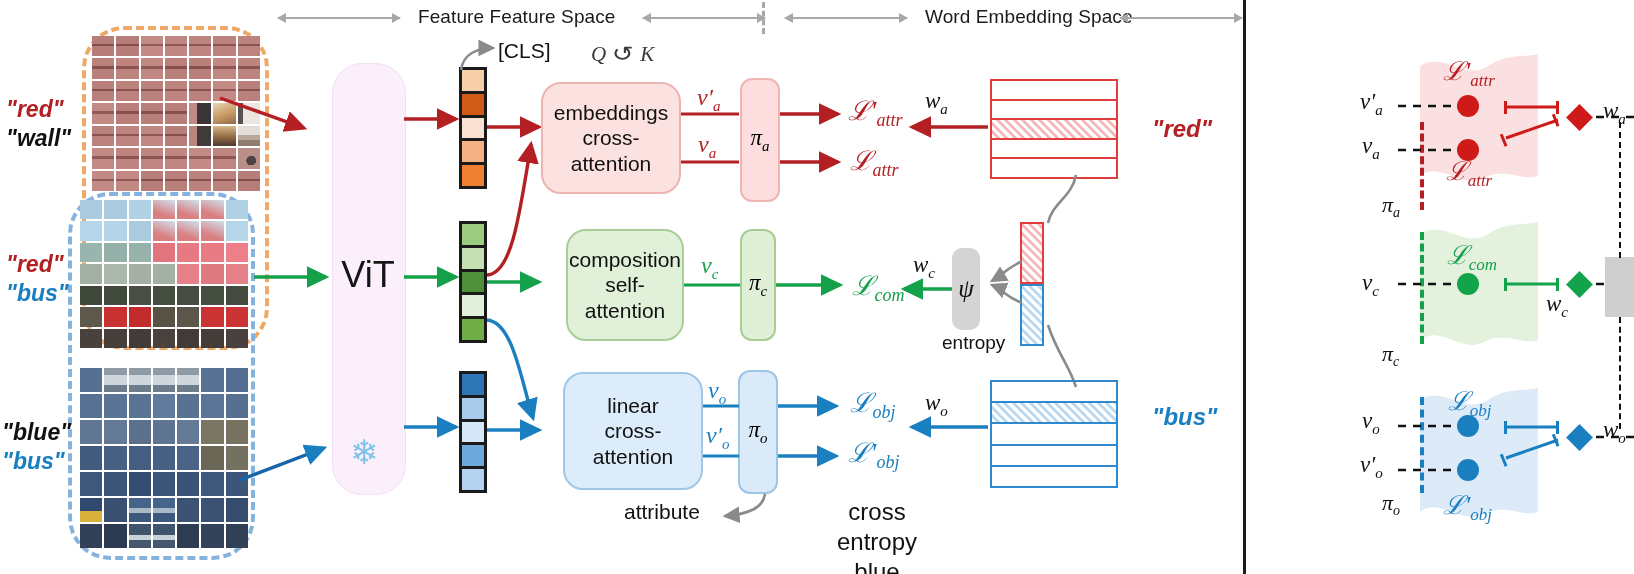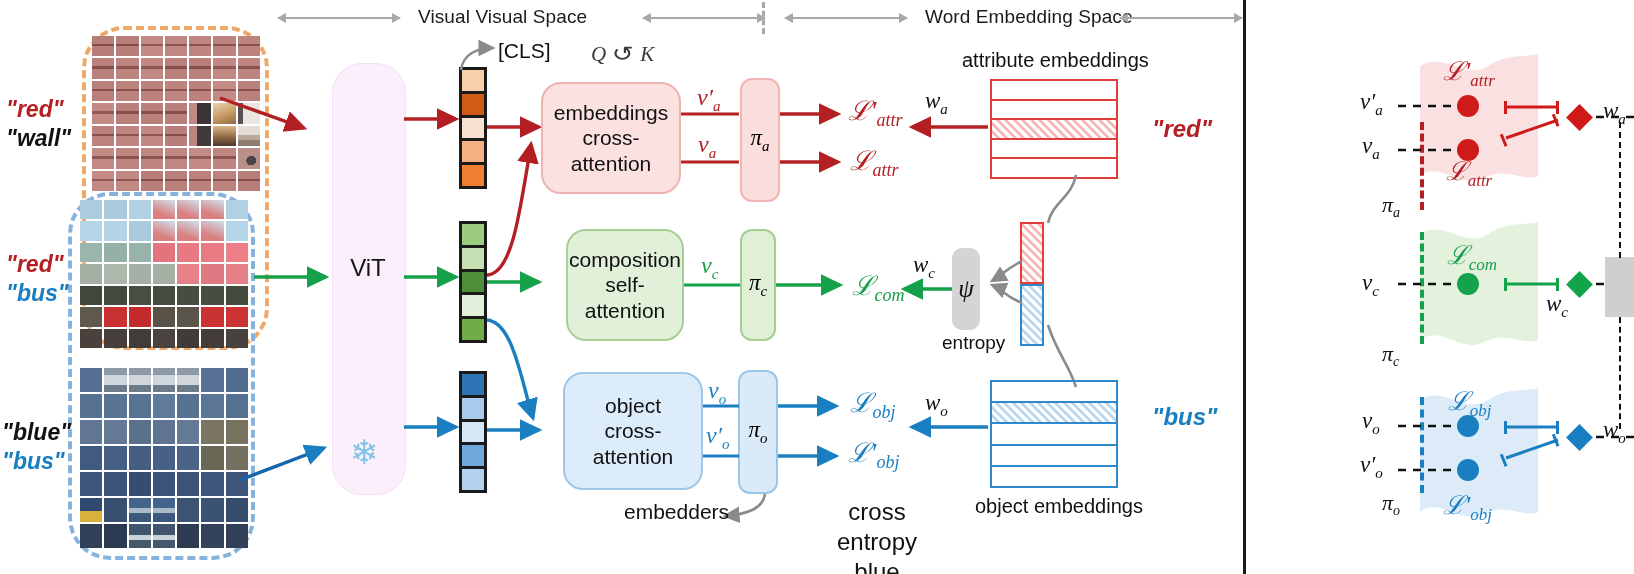--- a/index.html
+++ b/index.html
@@ -28,21 +28,21 @@
   .grp{position:absolute;border-radius:42px;box-sizing:border-box;}
   .grp-orange{border:4px dashed #f0a868;}
   .grp-blue{border:4px dashed #86b3de;}
 
   
   .pgrid{position:absolute;display:grid;grid-template-columns:repeat(7,1fr);grid-template-rows:repeat(7,1fr);gap:2px;}
   .pgrid div{width:100%;height:100%;}
 
   
   .vit{position:absolute;background:#fbeffb;border:1px solid #f2dff2;border-radius:30px;}
-  .vit-lbl{position:absolute;font-size:24px;color:#151515;}
+  .vit-lbl{position:absolute;font-size:36px;color:#151515;}
   .snow{position:absolute;font-size:34px;color:#7fc4e8;}
 
   
   .strip{position:absolute;border:3px solid #1a1a1a;box-sizing:border-box;display:flex;flex-direction:column;}
   .strip span{flex:1;border-bottom:3px solid #1a1a1a;}
   .strip span:last-child{border-bottom:none;}
 
   
   .attbox{position:absolute;border-radius:20px;box-sizing:border-box;display:flex;align-items:center;justify-content:center;
      text-align:center;font-size:21px;line-height:1.22;color:#111;}
@@ -65,21 +65,21 @@
   
   .divider{position:absolute;background:#1a1a1a;width:3px;}
   .graybox{position:absolute;background:#cfcfcf;}
 </style>
 </head>
 <body>
 
 <div id="root">
 
   <div class="abs hdr-arrow" style="left:278px;top:17px;width:122px;"></div>
-  <div class="abs hdr-label nowrap" style="left:418px;top:6px;">Visual Visual Space</div>
+  <div class="abs hdr-label nowrap" style="left:418px;top:6px;">Feature Feature Space</div>
   <div class="abs hdr-arrow" style="left:643px;top:17px;width:122px;"></div>
 
   <div class="abs" style="left:762px;top:2px;width:3px;height:32px;border-left:3px dashed #a8a8a8;"></div>
 
   <div class="abs hdr-arrow" style="left:785px;top:17px;width:122px;"></div>
   <div class="abs hdr-label nowrap" style="left:925px;top:6px;">Word Embedding Space</div>
   <div class="abs hdr-arrow" style="left:1120px;top:17px;width:122px;"></div>
 
   <div class="grp grp-orange" style="left:82px;top:26px;width:187px;height:324px;"></div>
 
@@ -354,21 +354,21 @@
   </div>
   <div class="attbox att-grn" style="left:566px;top:229px;width:118px;height:112px;">
     <div>
       <div>composition</div>
       <div>self-</div>
       <div>attention</div>
     </div>
   </div>
   <div class="attbox att-blu" style="left:563px;top:372px;width:140px;height:118px;">
     <div>
-      <div>object</div>
+      <div>linear</div>
       <div>cross-</div>
       <div>attention</div>
     </div>
   </div>
 
   <div class="pibox pi-red" style="left:740px;top:78px;width:40px;height:124px;">
     <span class="mathi" style="font-size:23px;">π<sub style="font-size:15px;">a</sub></span>
   </div>
   <div class="pibox pi-grn" style="left:740px;top:229px;width:36px;height:112px;">
     <span class="mathi" style="font-size:23px;">π<sub style="font-size:15px;">c</sub></span>
@@ -415,28 +415,27 @@
   <div class="abs cal c-grn" style="left:852px;top:266px;font-size:27px;">
     ℒ<sub style="font-size:18px;">com</sub></div>
   <div class="abs cal c-blue" style="left:850px;top:383px;font-size:27px;">
     ℒ<sub style="font-size:18px;">obj</sub></div>
   <div class="abs cal c-blue" style="left:848px;top:433px;font-size:27px;">
     ℒ′<sub style="font-size:18px;">obj</sub></div>
 
   <svg class="abs" style="left:715px;top:494px;width:58px;height:30px;overflow:visible;">
     <path d="M50,0 C48,14 34,20 10,22" stroke="#8a8a8a" stroke-width="2.6" fill="none" marker-end="url(#ahGry)"></path>
   </svg>
-  <div class="abs" style="left:624px;top:500px;font-size:21px;color:#111;">embedders</div>
+  <div class="abs" style="left:624px;top:500px;font-size:21px;color:#111;">attribute</div>
 
   <div class="abs" style="left:812px;top:497px;width:130px;text-align:center;font-size:24px;color:#111;line-height:1.25;">
     <div>cross entropy</div>
     <div>blue</div>
   </div>
 
-  <div class="abs" style="left:962px;top:49px;font-size:20px;color:#111;">attribute embeddings</div>
 
   <div class="embtbl" id="attrTbl" style="left:990px;top:79px;width:128px;height:100px;border:2.5px solid #e23d3d;">
       <span style="border-bottom: 2px solid rgb(226, 61, 61);"></span>
       <span style="border-bottom: 2px solid rgb(226, 61, 61);"></span>
       <span style="border-bottom: 2px solid rgb(226, 61, 61); background: repeating-linear-gradient(45deg, rgb(255, 255, 255), rgb(255, 255, 255) 3px, rgb(245, 185, 185) 3px, rgb(245, 185, 185) 6px);"></span>
       <span style="border-bottom: 2px solid rgb(226, 61, 61);"></span>
       <span style="border-bottom: none;"></span>
     </div>
   <div class="abs" style="left:1152px;top:115px;font-size:24px;font-weight:bold;font-style:italic;color:#b41f23;">"red"</div>
 
@@ -469,21 +468,20 @@
   <div class="abs mathi" style="left:913px;top:252px;font-size:23px;color:#111;">w<sub style="font-size:15px;">c</sub></div>
 
   <div class="embtbl" id="objTbl" style="left:990px;top:380px;width:128px;height:108px;border:2.5px solid #2f89cf;">
       <span style="border-bottom: 2px solid rgb(47, 137, 207);"></span>
       <span style="border-bottom: 2px solid rgb(47, 137, 207); background: repeating-linear-gradient(45deg, rgb(255, 255, 255), rgb(255, 255, 255) 3px, rgb(188, 217, 242) 3px, rgb(188, 217, 242) 6px);"></span>
       <span style="border-bottom: 2px solid rgb(47, 137, 207);"></span>
       <span style="border-bottom: 2px solid rgb(47, 137, 207);"></span>
       <span style="border-bottom: none;"></span>
     </div>
   <div class="abs" style="left:1152px;top:403px;font-size:24px;font-weight:bold;font-style:italic;color:#1a7fc1;">"bus"</div>
-  <div class="abs" style="left:975px;top:495px;font-size:20px;color:#111;">object embeddings</div>
 
   <svg class="abs" style="left:908px;top:418px;width:86px;height:18px;overflow:visible;">
     <line x1="80" y1="9" x2="4" y2="9" stroke="#1a7fc1" stroke-width="3.4" marker-end="url(#ahBlu)"></line>
   </svg>
   <div class="abs mathi" style="left:925px;top:390px;font-size:23px;color:#111;">w<sub style="font-size:15px;">o</sub></div>
 
   <div class="divider" style="left:1243px;top:0px;height:574px;"></div>
 
   <svg class="abs" style="left:1414px;top:48px;width:130px;height:146px;">
     <path d="M6,18 C30,2 52,34 74,18 C96,4 112,10 124,6 L124,128 C108,134 92,118 70,130 C48,142 26,112 6,128 Z" fill="#fae0e0"></path>

